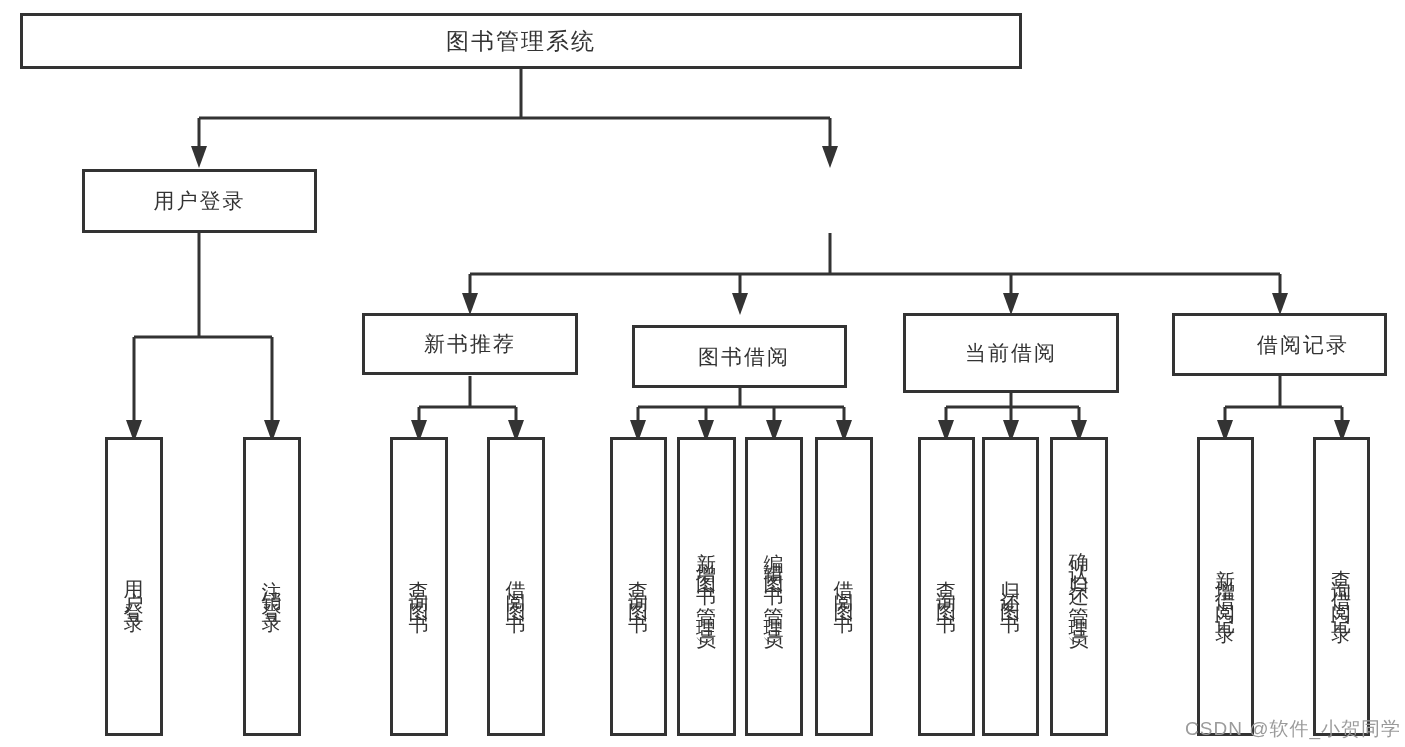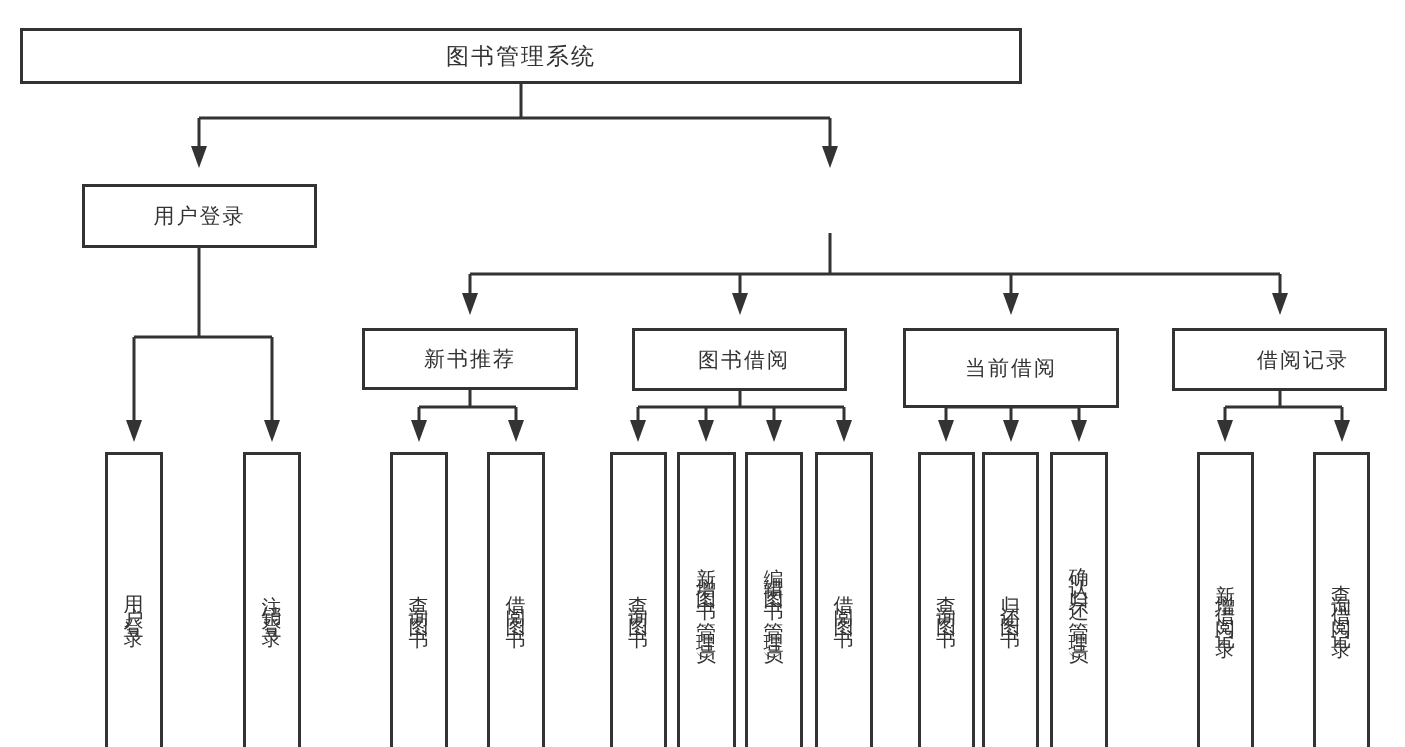--- a/index.html
+++ b/index.html
@@ -19,21 +19,21 @@
     color:var(--text);
   }
   #connectors{position:absolute;left:0;top:0;width:1405px;height:747px;}
   #connectors path{stroke:var(--line);stroke-width:3;fill:none;}
   #connectors polygon{fill:var(--line);stroke:none;}
   .box{
     position:absolute;
     box-sizing:border-box;
     border:3px solid var(--border);
     background:var(--background);
-    display:flex;align-items:center;justify-content:center;margin-top:15px;
+    display:flex;align-items:center;justify-content:center;
   }
   .hlabel{
     font-size:21px;letter-spacing:2px;color:var(--text);white-space:nowrap;
   }
   .root .hlabel{font-size:23px;}
   .leaf{top:437px;height:299px;}
   .vlabel{
     writing-mode:vertical-rl;
     text-orientation:mixed;
     font-size:20px;
@@ -103,21 +103,21 @@
     <span class="hlabel">图书管理系统</span>
   </div>
 
   <div class="box" style="left:82px;top:169px;width:235px;height:64px;">
     <span class="hlabel">用户登录</span>
   </div>
 
   <div class="box" style="left:362px;top:313px;width:216px;height:62px;">
     <span class="hlabel">新书推荐</span>
   </div>
-  <div class="box" style="left:632px;top:313px;width:215px;height:63px;padding-left:9px;">
+  <div class="box" style="left:632px;top:325px;width:215px;height:63px;padding-left:9px;">
     <span class="hlabel">图书借阅</span>
   </div>
   <div class="box" style="left:903px;top:313px;width:216px;height:80px;">
     <span class="hlabel">当前借阅</span>
   </div>
   <div class="box" style="left:1172px;top:313px;width:215px;height:63px;padding-left:47px;">
     <span class="hlabel">借阅记录</span>
   </div>
 
   <div class="box leaf" style="left:105px;width:58px;">
@@ -157,14 +157,15 @@
     <span class="vlabel">确认归还（管理员）</span>
   </div>
 
   <div class="box leaf" style="left:1197px;width:57px;">
     <span class="vlabel">新增借阅记录</span>
   </div>
   <div class="box leaf" style="left:1313px;width:57px;">
     <span class="vlabel">查询借阅记录</span>
   </div>
 
+  <div id="watermark">CSDN @软件_小贺同学</div>
 
 </div>
 
 </body></html>

